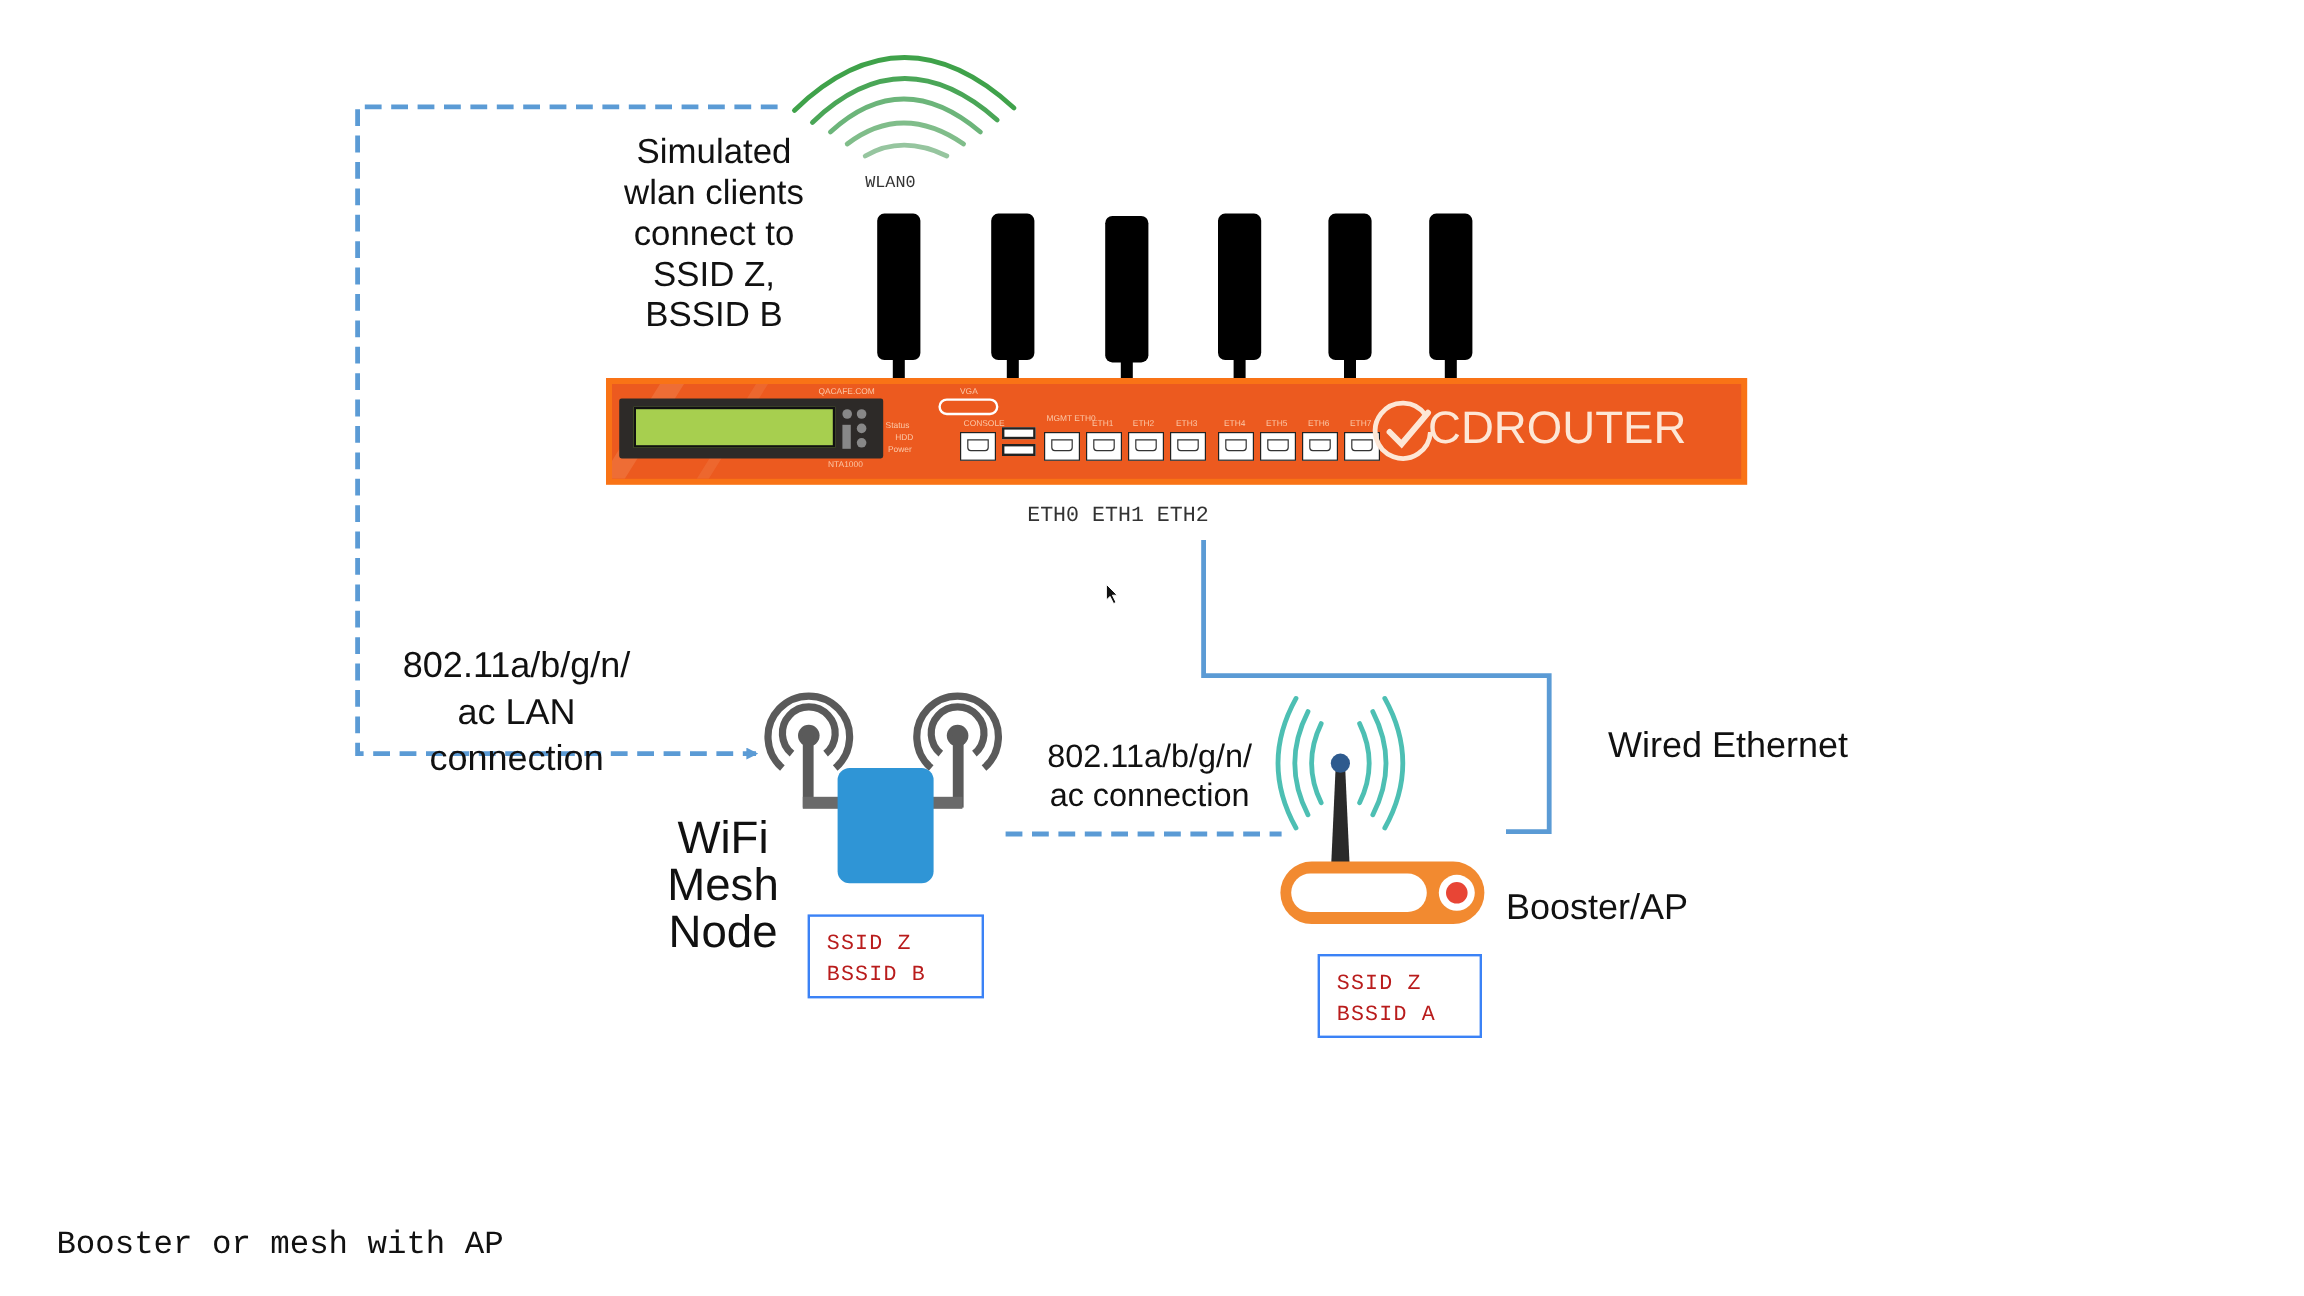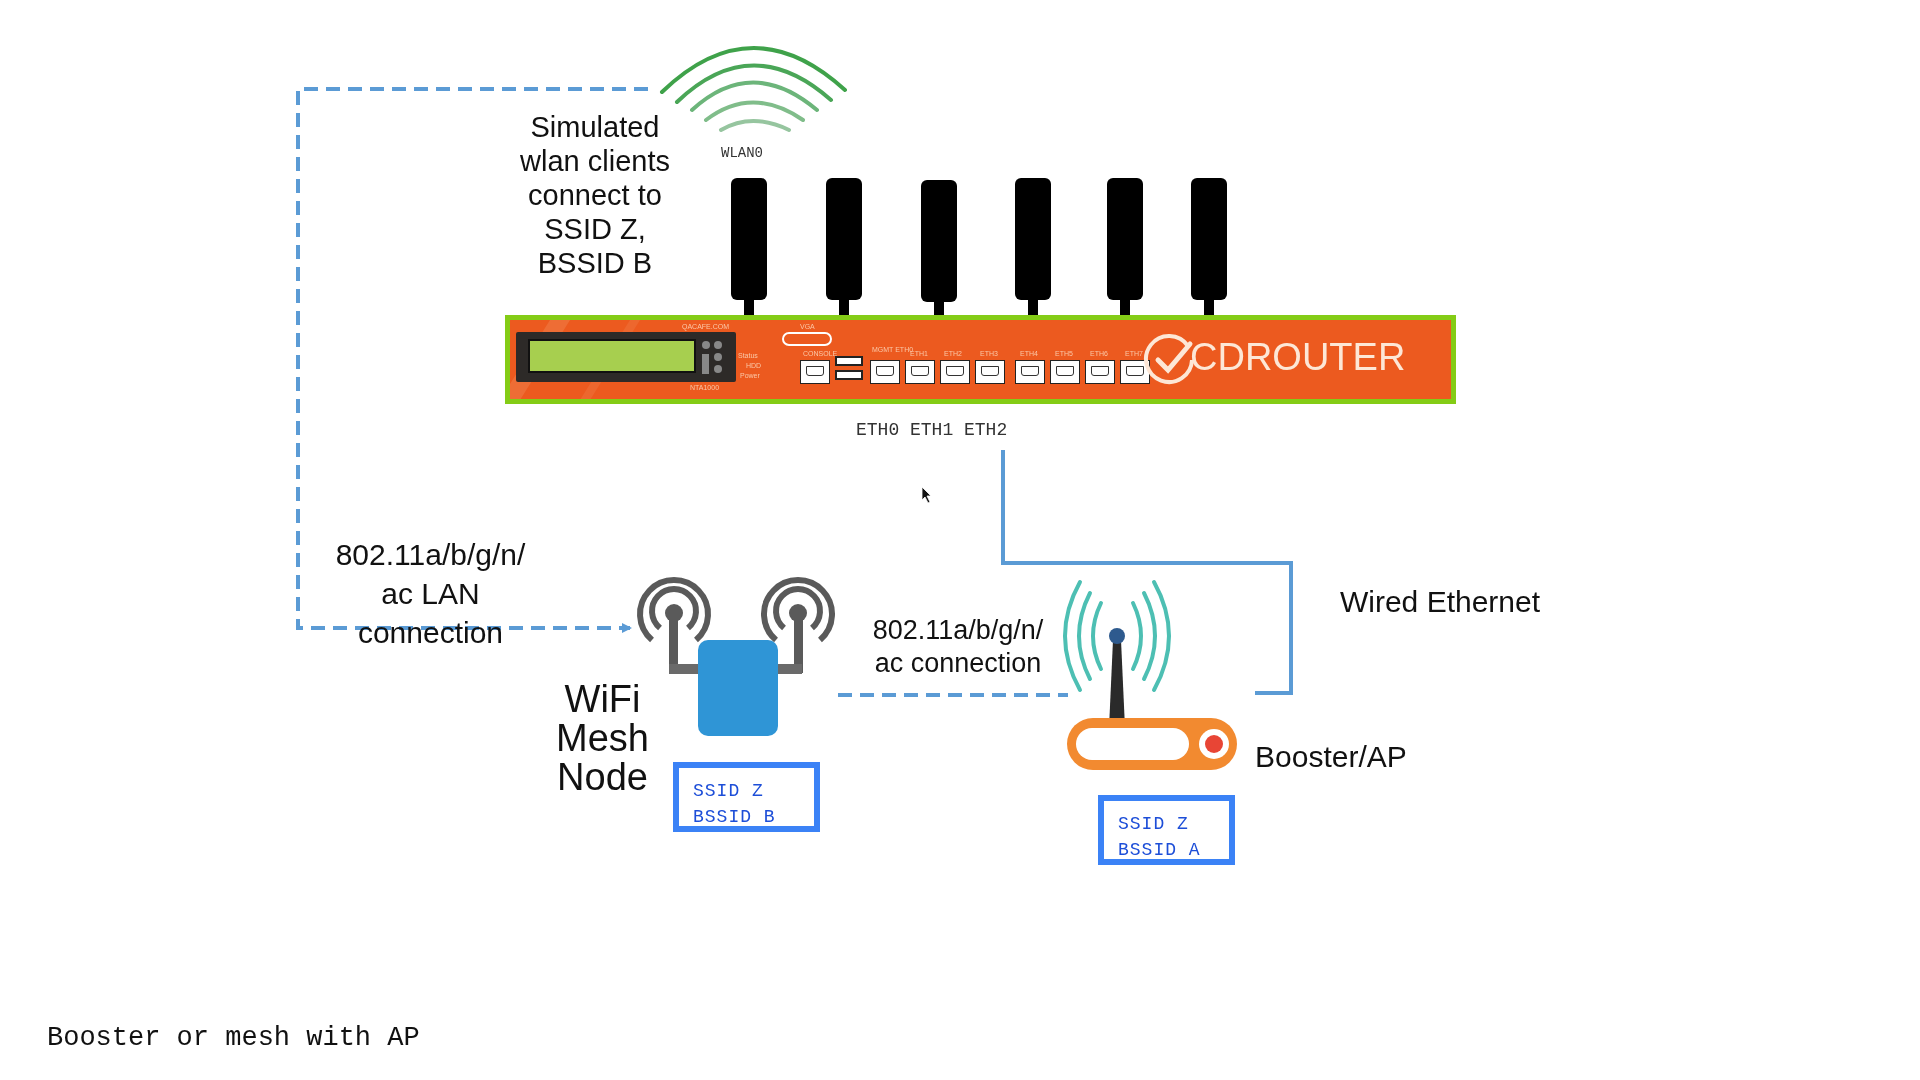--- a/index.html
+++ b/index.html
@@ -1,23 +1,23 @@
 <!DOCTYPE html>
 <html><head>
 <meta charset="utf-8">
 <style>
   html, body { margin: 0; padding: 0; background: #ffffff; }
   body { width: 1920px; height: 1080px; position: relative; overflow: hidden; font-family: "Liberation Sans", sans-serif; color: #111; }
   .abs { position: absolute; }
   svg.canvas { position: absolute; left: 0; top: 0; }
   .label { position: absolute; font-family: "Liberation Sans", sans-serif; font-size: 29px; line-height: 34px; text-align: center; color: #111; }
   .mono { font-family: "Liberation Mono", monospace; color: #333; }
-  .ssid-box { position: absolute; border: 6px solid #3b82f6; background: #fff; font-family: "Liberation Mono", monospace; font-size: 18px; line-height: 26px; color: #1d4ed8; padding: 10px 14px; box-sizing: border-box; letter-spacing: 1px; }
+  .ssid-box { position: absolute; border: 2px solid #3b82f6; background: #fff; font-family: "Liberation Mono", monospace; font-size: 18px; line-height: 26px; color: #b91c1c; padding: 10px 14px; box-sizing: border-box; letter-spacing: 1px; }
   .caption { position: absolute; left: 47px; top: 1004px; font-family: Liberation Mono, monospace; font-size: 27px; color: #111; margin-top: 19px; }
-  .device { position: absolute; left: 505px; top: 315px; width: 951px; height: 89px; background: #84cc16; box-sizing: border-box; }
+  .device { position: absolute; left: 505px; top: 315px; width: 951px; height: 89px; background: #f97316; box-sizing: border-box; }
   .device-inner { position: absolute; left: 5px; top: 5px; right: 5px; bottom: 5px; background: #ec5a1f; overflow: hidden; }
   .lcd-frame { position: absolute; left: 6px; top: 12px; width: 220px; height: 50px; background: #2d2a28; border-radius: 2px; }
   .lcd { position: absolute; left: 12px; top: 7px; width: 168px; height: 34px; background: #a7cf4f; border: 2px solid #111; box-sizing: border-box; }
   .btn-dot { position: absolute; width: 8px; height: 8px; border-radius: 50%; background: #888; }
   .tiny { position: absolute; font-size: 7px; color: #fbc8a8; font-family: "Liberation Sans", sans-serif; white-space: nowrap; }
   .port { position: absolute; width: 30px; height: 24px; background: #fff; border: 1px solid #222; box-sizing: border-box; }
   .port::after { content: ""; position: absolute; left: 5px; top: 5px; width: 18px; height: 10px; border: 1.5px solid #333; border-top: 1.5px solid #333; border-radius: 0 0 3px 3px; box-sizing: border-box; }
   .usb { position: absolute; width: 28px; height: 10px; background: #fff; border: 2px solid #222; box-sizing: border-box; }
   .brand { position: absolute; left: 680px; top: 16px; font-family: "Liberation Sans", sans-serif; font-size: 38px; color: #fde7d6; letter-spacing: 0px; }
   .antenna { position: absolute; width: 36px; height: 122px; background: #000; border-radius: 6px; }
@@ -169,21 +169,21 @@
 <div class="label" style="left:515px; top:680px; width:175px; font-size:38px; line-height:39px;">
   <div>WiFi Mesh</div>
   <div>Node</div>
 </div>
 
 <div class="label" style="left:858px; top:614px; width:200px; font-size:27px; line-height:33px;">
   <div>802.11a/b/g/n/</div>
   <div>ac connection</div>
 </div>
 
-<div class="label" style="left:1310px; top:582px; width:260px; font-size:30px; line-height:39px;">
+<div class="label" style="left:1310px; top:602px; width:260px; font-size:30px; line-height:39px;">
   <div>Wired Ethernet</div>
 </div>
 
 <div class="label" style="left:1255px; top:740px; font-size:30px; text-align:left;">Booster/AP</div>
 
 <div class="ssid-box" style="left:673px; top:762px; width:147px; height:70px;">
   <div>SSID Z</div>
   <div>BSSID B</div>
 </div>
 <div class="ssid-box" style="left:1098px; top:795px; width:137px; height:70px;">

